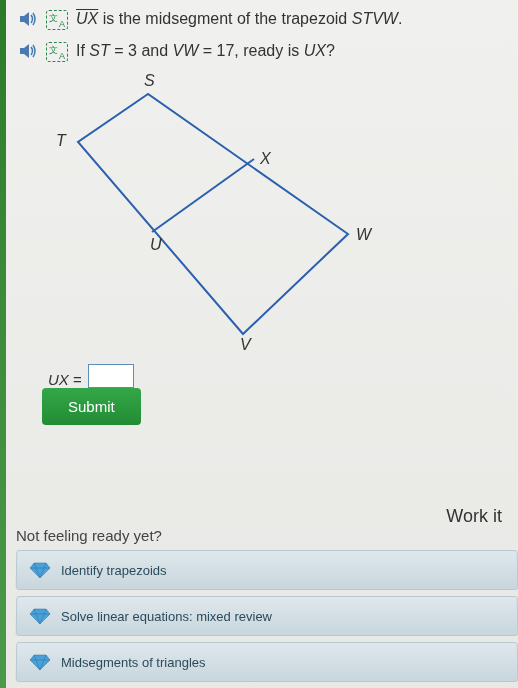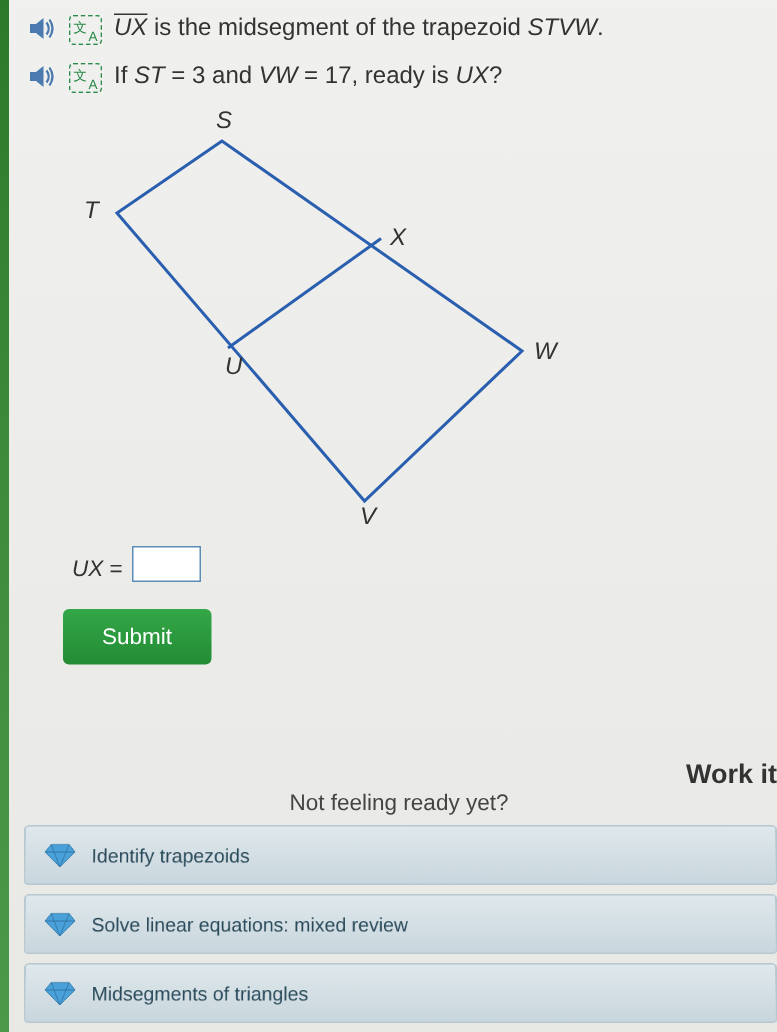--- a/index.html
+++ b/index.html
@@ -61,44 +61,43 @@
     }
     .answer-input {
       width: 46px; height: 24px;
       border: 1px solid #5b8db8;
       background: #fff;
       font-size: 14px;
       padding: 2px 4px;
     }
     .submit-btn {
       margin-left: 24px;
-      margin-top: 18px;
       background: #2a9d3e;
       background: linear-gradient(to bottom, #34a748, #228c34);
       color: #fff;
       border: none;
       border-radius: 4px;
       padding: 10px 26px;
       font-size: 15px;
       cursor: pointer;
     }
     .footer-area {
       position: absolute;
       bottom: 0; left: 6px; right: 0;
       padding: 8px 0 0 10px;
     }
     .work-it {
       text-align: right;
       font-size: 18px;
       color: #333;
-      padding-right: 0;
-      font-weight: bold;
+      padding-right: 16px;
+      font-weight: normal;
     }
     .not-ready {
-      text-align: center;
+      text-align: left;
       font-size: 15px;
       color: #444;
       padding-right: 2px;
       margin-bottom: 6px;
     }
     .skill-card {
       background: linear-gradient(to bottom, #dfe8ec, #c8d6dd);
       border: 1px solid #b8c8d0;
       border-radius: 3px;
       margin: 6px 0;

